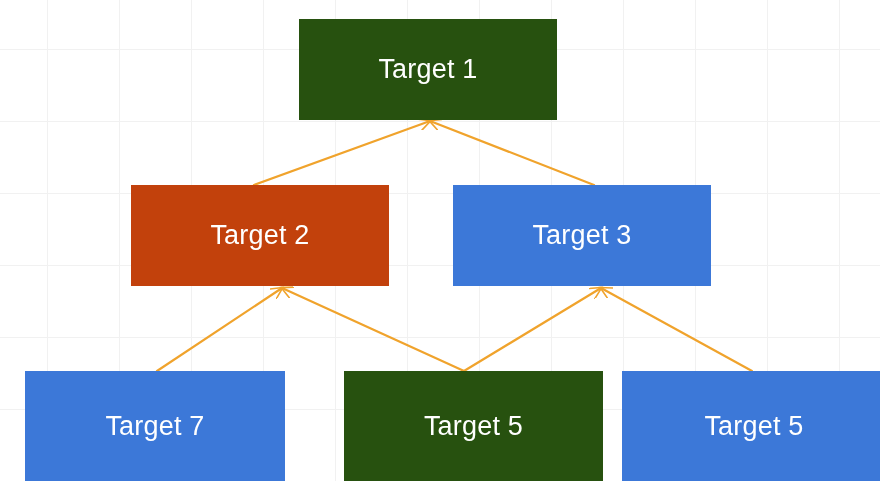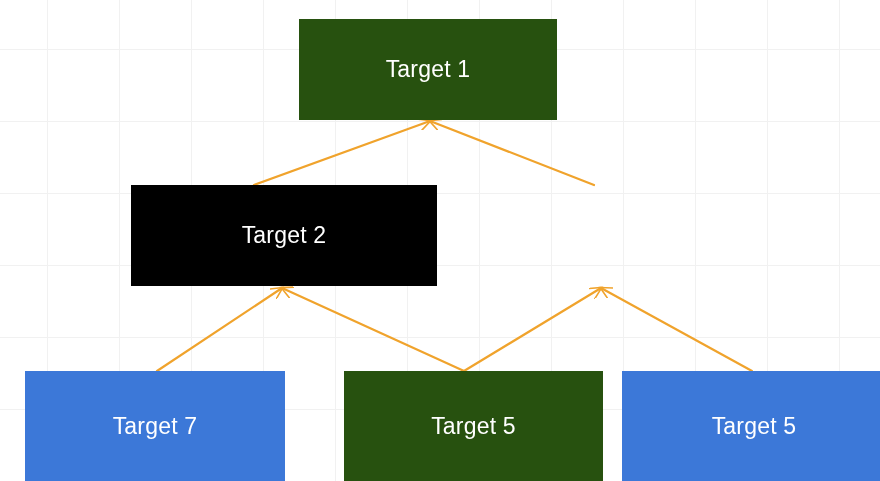--- a/index.html
+++ b/index.html
@@ -34,21 +34,21 @@
     height: 481px;
     pointer-events: none;
   }
   .node {
     position: absolute;
     box-sizing: border-box;
     display: flex;
     align-items: center;
     justify-content: center;
     color: #ffffff;
-    font-size: 23px;
+    font-size: 27px;
     font-weight: 400;
     letter-spacing: 0.2px;
     line-height: 1;
     text-align: center;
     white-space: nowrap;
   }
 </style>
 </head>
 <body>
 
@@ -68,22 +68,25 @@
         <line x1="157" y1="371" x2="282" y2="288" marker-end="url(#arrowhead)" stroke-linecap="round"></line>
         <line x1="464" y1="371" x2="282" y2="288" marker-end="url(#arrowhead)" stroke-linecap="round"></line>
         <line x1="464" y1="371" x2="601" y2="288" marker-end="url(#arrowhead)" stroke-linecap="round"></line>
         <line x1="752" y1="371" x2="601" y2="288" marker-end="url(#arrowhead)" stroke-linecap="round"></line>
       </g>
   </svg>
 
   <div class="node" style="left: 299px; top: 19px; width: 258px; height: 101px; background-color: rgb(39, 81, 15); color: rgb(255, 255, 255);">
     <span>Target 1</span>
   </div>
-  <div class="node" style="left: 131px; top: 185px; width: 306px; height: 101px; background-color: #000000; color: rgb(255, 255, 255);">
+  <div class="node" style="left: 131px; top: 185px; width: 258px; height: 101px; background-color: #c2410c; color: rgb(255, 255, 255);">
     <span>Target 2</span>
+  </div>
+  <div class="node" style="left: 453px; top: 185px; width: 258px; height: 101px; background-color: rgb(60, 120, 216); color: rgb(255, 255, 255);">
+    <span>Target 3</span>
   </div>
   <div class="node" style="left: 25px; top: 371px; width: 260px; height: 110px; background-color: rgb(60, 120, 216); color: rgb(255, 255, 255);">
     <span>Target 7</span>
   </div>
   <div class="node" style="left: 336px; top: 371px; width: 259px; height: 110px; background-color: rgb(39, 81, 15); color: rgb(255, 255, 255); margin-left: 8px;">
     <span>Target 5</span>
   </div>
   <div class="node" style="left: 622px; top: 371px; width: 264px; height: 110px; background-color: rgb(60, 120, 216); color: rgb(255, 255, 255);">
     <span>Target 5</span>
   </div>

